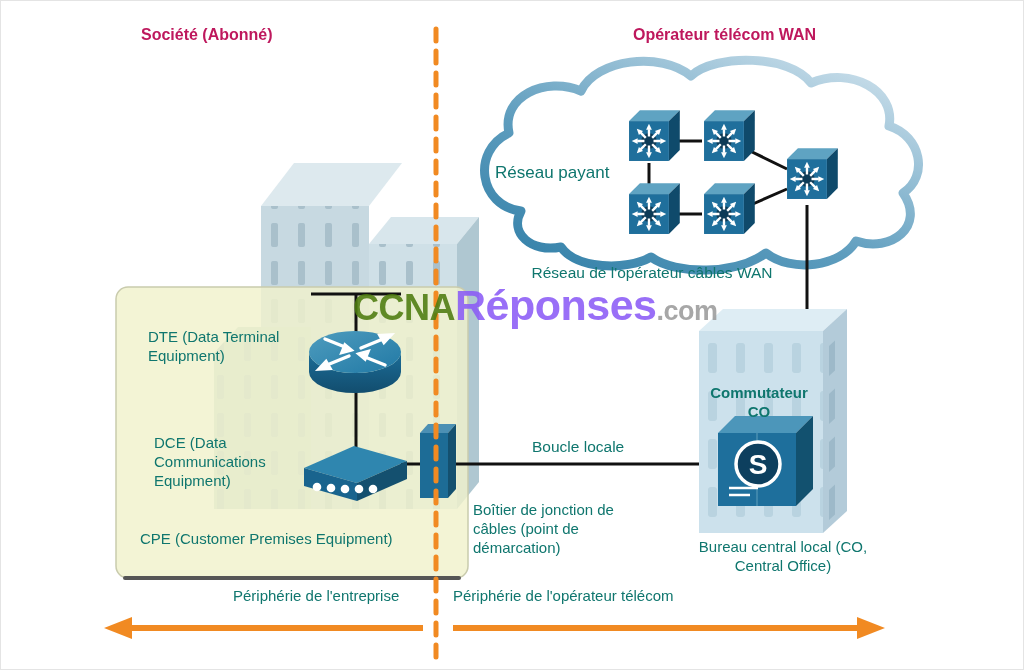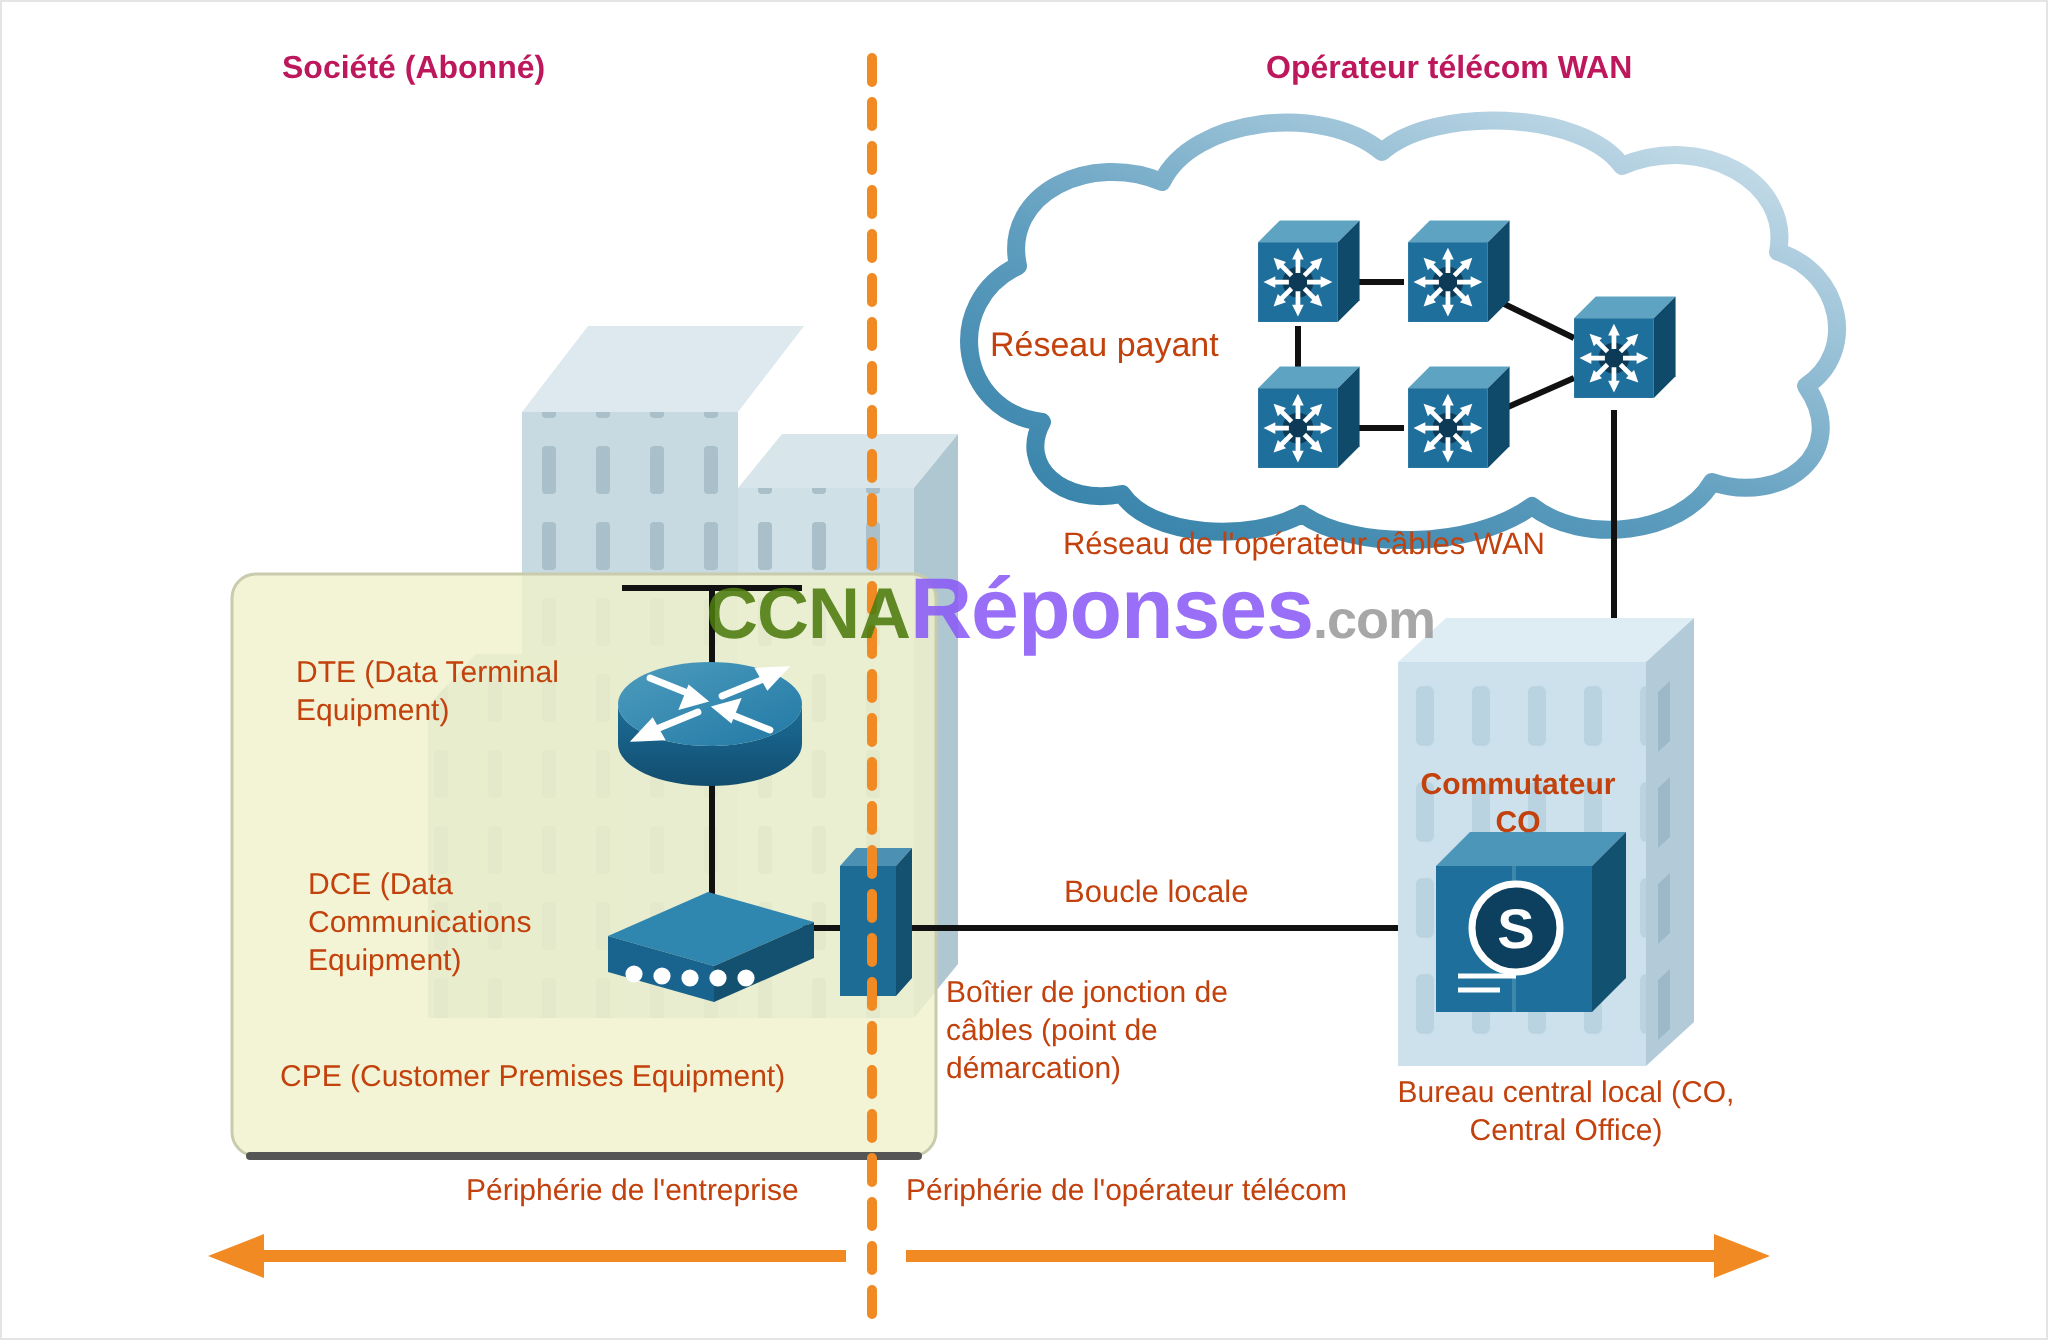--- a/index.html
+++ b/index.html
@@ -2,21 +2,21 @@
 <html><head>
 <meta charset="utf-8">
 <style>
   html,body{margin:0;padding:0;background:#fff;}
   #stage{
     position:relative;width:1024px;height:670px;background:#ffffff;
     font-family:"Liberation Sans",sans-serif;overflow:hidden;
     border:1px solid #e4e4e4;box-sizing:border-box;
   }
   #diagram{position:absolute;left:0;top:0;}
-  .lbl{position:absolute;color:#c2410c;font-size:15px;line-height:1.25;}
+  .lbl{position:absolute;color:#0f766e;font-size:15px;line-height:1.25;}
   .pre{white-space:pre-line;}
   .hdr{font-weight:700;color:#be185d;font-size:16px;white-space:nowrap;}
   .right{text-align:left;}
   .center{text-align:center;}
   .nowrap{white-space:nowrap;}
   #watermark{
     position:absolute;left:352px;top:283px;font-weight:700;
     letter-spacing:-0.5px;opacity:0.88;white-space:nowrap;line-height:1;
   }
   #watermark .w1{font-size:36px;color:#4d7c0f;}
@@ -207,21 +207,21 @@
 <div class="lbl center" style="left:503px;top:262px;width:296px;font-size:15.5px;">Réseau de l'opérateur câbles WAN</div>
 
 <div class="lbl pre right" style="left:147px;top:327px;width:160px;">DTE (Data Terminal
 Equipment)</div>
 <div class="lbl pre right" style="left:153px;top:433px;width:150px;">DCE (Data
 Communications
 Equipment)</div>
 <div class="lbl nowrap" style="left:139px;top:529px;">CPE (Customer Premises Equipment)</div>
 
 <div class="lbl nowrap" style="left:531px;top:436px;font-size:15.5px;">Boucle locale</div>
-<div class="lbl pre" style="left:472px;top:487px;">Boîtier de jonction de
+<div class="lbl pre" style="left:472px;top:500px;">Boîtier de jonction de
 câbles (point de
 démarcation)</div>
 
 <div class="lbl pre center" style="left:703px;top:383px;width:110px;font-weight:bold;">Commutateur
 CO</div>
 <div class="lbl pre center" style="left:677px;top:537px;width:210px;text-align:center;">Bureau central local (CO,
 Central Office)</div>
 
 <div class="lbl nowrap" style="left:232px;top:586px;">Périphérie de l'entreprise</div>
 <div class="lbl nowrap" style="left:452px;top:586px;">Périphérie de l'opérateur télécom</div>

